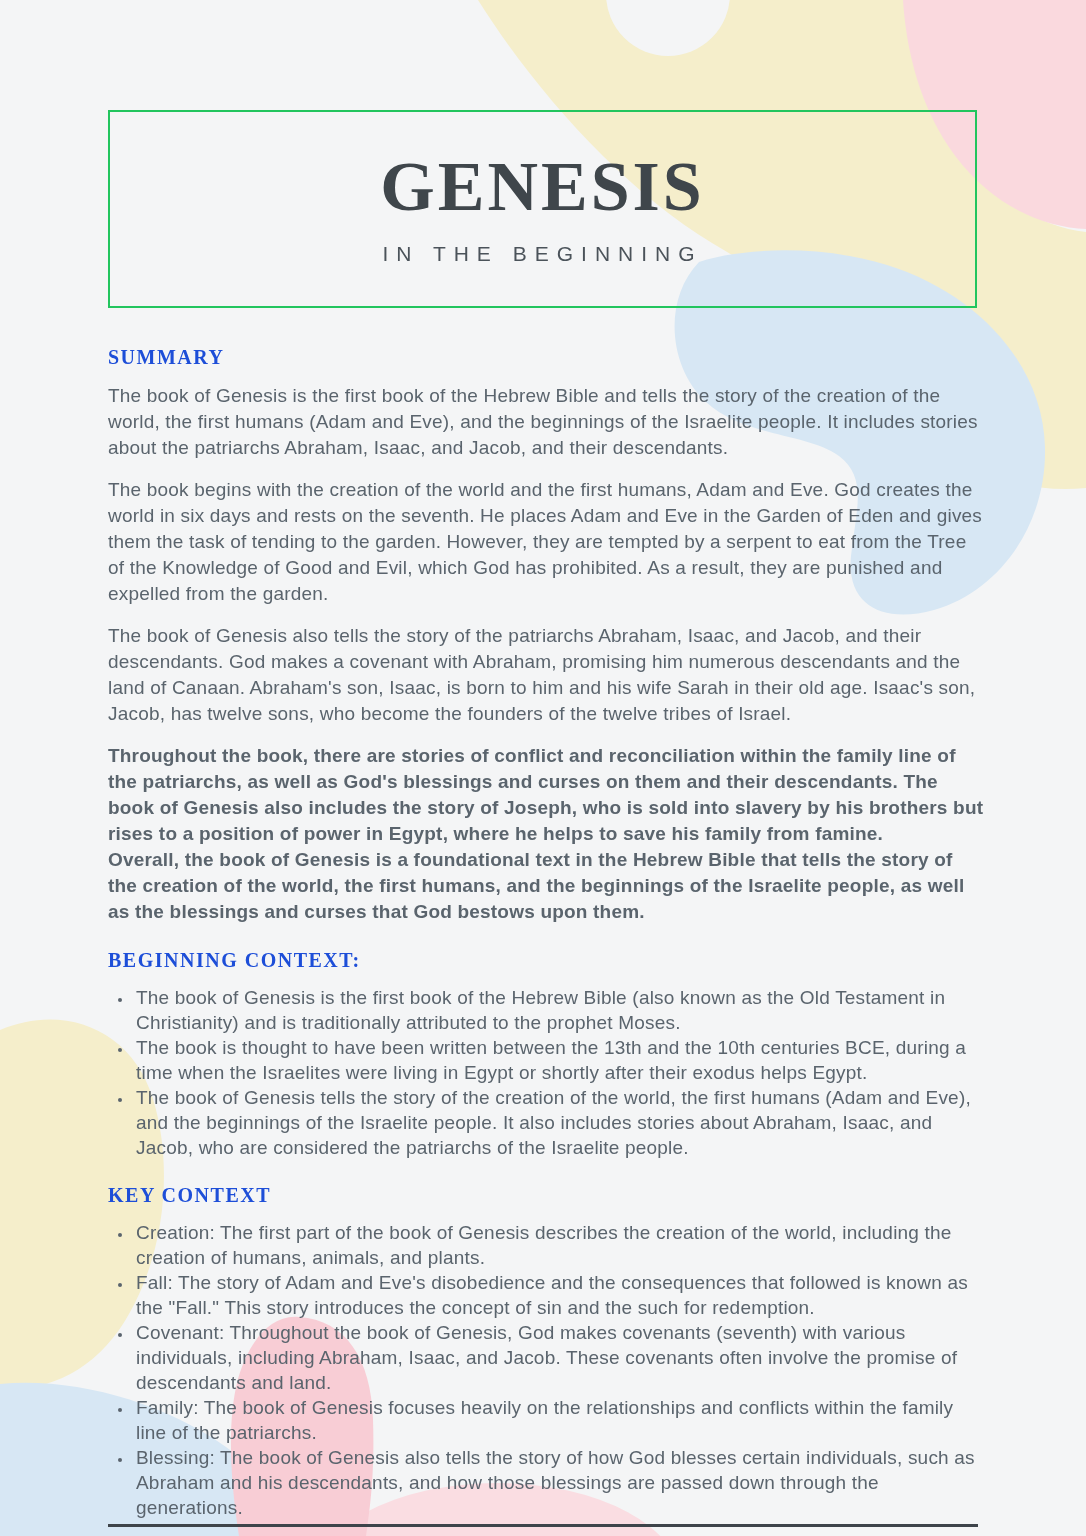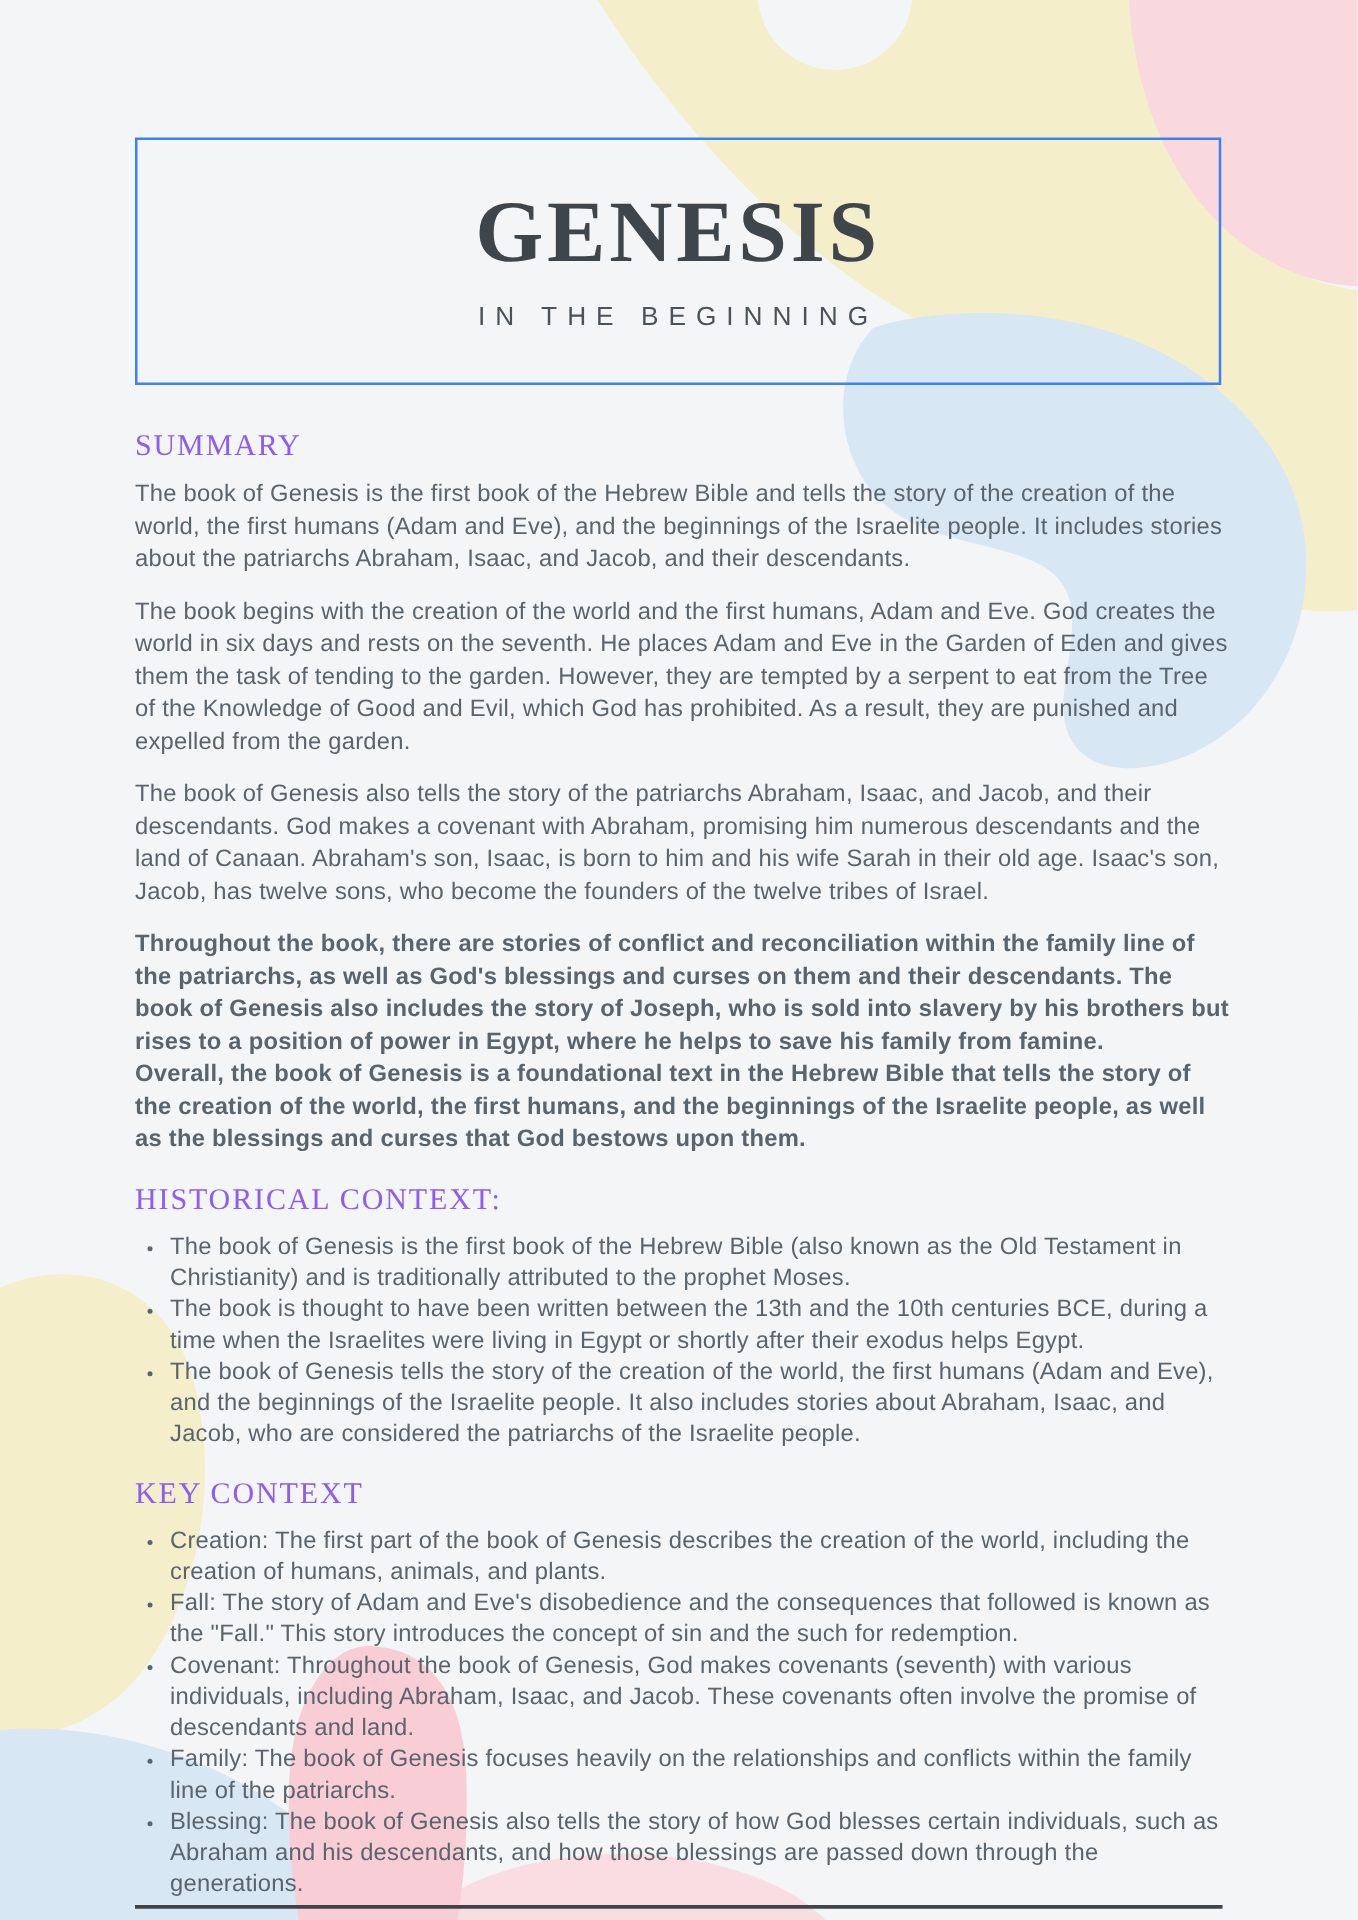--- a/index.html
+++ b/index.html
@@ -10,41 +10,41 @@
     overflow:hidden;
     font-family:"Liberation Sans","DejaVu Sans",sans-serif;
   }
   .decor{position:absolute;left:0;top:0;z-index:0;}
   .content{position:relative;z-index:1;}
 
   .title-box{
     box-sizing:border-box;
     position:absolute;left:108px;top:110px;
     width:869px;height:198px;
-    border:2px solid #3b82f6;
+    border:2px solid #22c55e;
     display:flex;flex-direction:column;align-items:center;justify-content:center;
     gap:20px;
   }
   .doc-title{
     font-family:"Liberation Serif","DejaVu Serif",serif;
     font-weight:700;font-size:70px;line-height:1;
     letter-spacing:3px;color:#3f464b;white-space:nowrap;
   }
   .doc-subtitle{
     font-size:21px;letter-spacing:8px;color:#4b535a;white-space:nowrap;
   }
 
   .body-col{
     position:absolute;left:108px;top:344px;width:877px;
     color:#5a646d;font-size:19px;line-height:26px;letter-spacing:0.2px;
   }
   .sec-heading{
     font-family:"Liberation Serif","DejaVu Serif",serif;
-    font-weight:400;font-size:24px;line-height:26px;
-    letter-spacing:1.5px;color:#8b5cf6;
+    font-weight:700;font-size:20px;line-height:26px;
+    letter-spacing:1.5px;color:#1d4ed8;
     margin:0 0 13px 0;
   }
   .sec-heading.later{margin-top:22px;margin-bottom:12px;}
   .para{margin:0 0 16px 0;}
   .para.tight{margin-bottom:0;font-weight:bold;}
   .bullet-list{margin:0;padding-left:25px;line-height:25px;}
   .bullet-list li{padding-left:3px;}
   .bullet-list li::marker{font-size:13px;color:#5a646d;}
   .divider{
     border:none;border-top:3px solid #3e444a;
@@ -76,21 +76,21 @@
 
     <div class="body-col">
 
       <h2 class="sec-heading">SUMMARY</h2>
       <p class="para">The book of Genesis is the first book of the Hebrew Bible and tells the story of the creation of the world, the first humans (Adam and Eve), and the beginnings of the Israelite people. It includes stories about the patriarchs Abraham, Isaac, and Jacob, and their descendants.</p>
       <p class="para">The book begins with the creation of the world and the first humans, Adam and Eve. God creates the world in six days and rests on the seventh. He places Adam and Eve in the Garden of Eden and gives them the task of tending to the garden. However, they are tempted by a serpent to eat from the Tree of the Knowledge of Good and Evil, which God has prohibited. As a result, they are punished and expelled from the garden.</p>
       <p class="para">The book of Genesis also tells the story of the patriarchs Abraham, Isaac, and Jacob, and their descendants. God makes a covenant with Abraham, promising him numerous descendants and the land of Canaan. Abraham's son, Isaac, is born to him and his wife Sarah in their old age. Isaac's son, Jacob, has twelve sons, who become the founders of the twelve tribes of Israel.</p>
       <p class="para tight">Throughout the book, there are stories of conflict and reconciliation within the family line of the patriarchs, as well as God's blessings and curses on them and their descendants. The book of Genesis also includes the story of Joseph, who is sold into slavery by his brothers but rises to a position of power in Egypt, where he helps to save his family from famine.</p>
       <p class="para tight">Overall, the book of Genesis is a foundational text in the Hebrew Bible that tells the story of the creation of the world, the first humans, and the beginnings of the Israelite people, as well as the blessings and curses that God bestows upon them.</p>
 
-      <h2 class="sec-heading later">HISTORICAL CONTEXT:</h2>
+      <h2 class="sec-heading later">BEGINNING CONTEXT:</h2>
       <ul class="bullet-list">
         <li>The book of Genesis is the first book of the Hebrew Bible (also known as the Old Testament in Christianity) and is traditionally attributed to the prophet Moses.</li>
         <li>The book is thought to have been written between the 13th and the 10th centuries BCE, during a time when the Israelites were living in Egypt or shortly after their exodus helps Egypt.</li>
         <li>The book of Genesis tells the story of the creation of the world, the first humans (Adam and Eve), and the beginnings of the Israelite people. It also includes stories about Abraham, Isaac, and Jacob, who are considered the patriarchs of the Israelite people.</li>
       </ul>
 
       <h2 class="sec-heading later">KEY CONTEXT</h2>
       <ul class="bullet-list">
         <li>Creation: The first part of the book of Genesis describes the creation of the world, including the creation of humans, animals, and plants.</li>
         <li>Fall: The story of Adam and Eve's disobedience and the consequences that followed is known as the "Fall." This story introduces the concept of sin and the such for redemption.</li>

